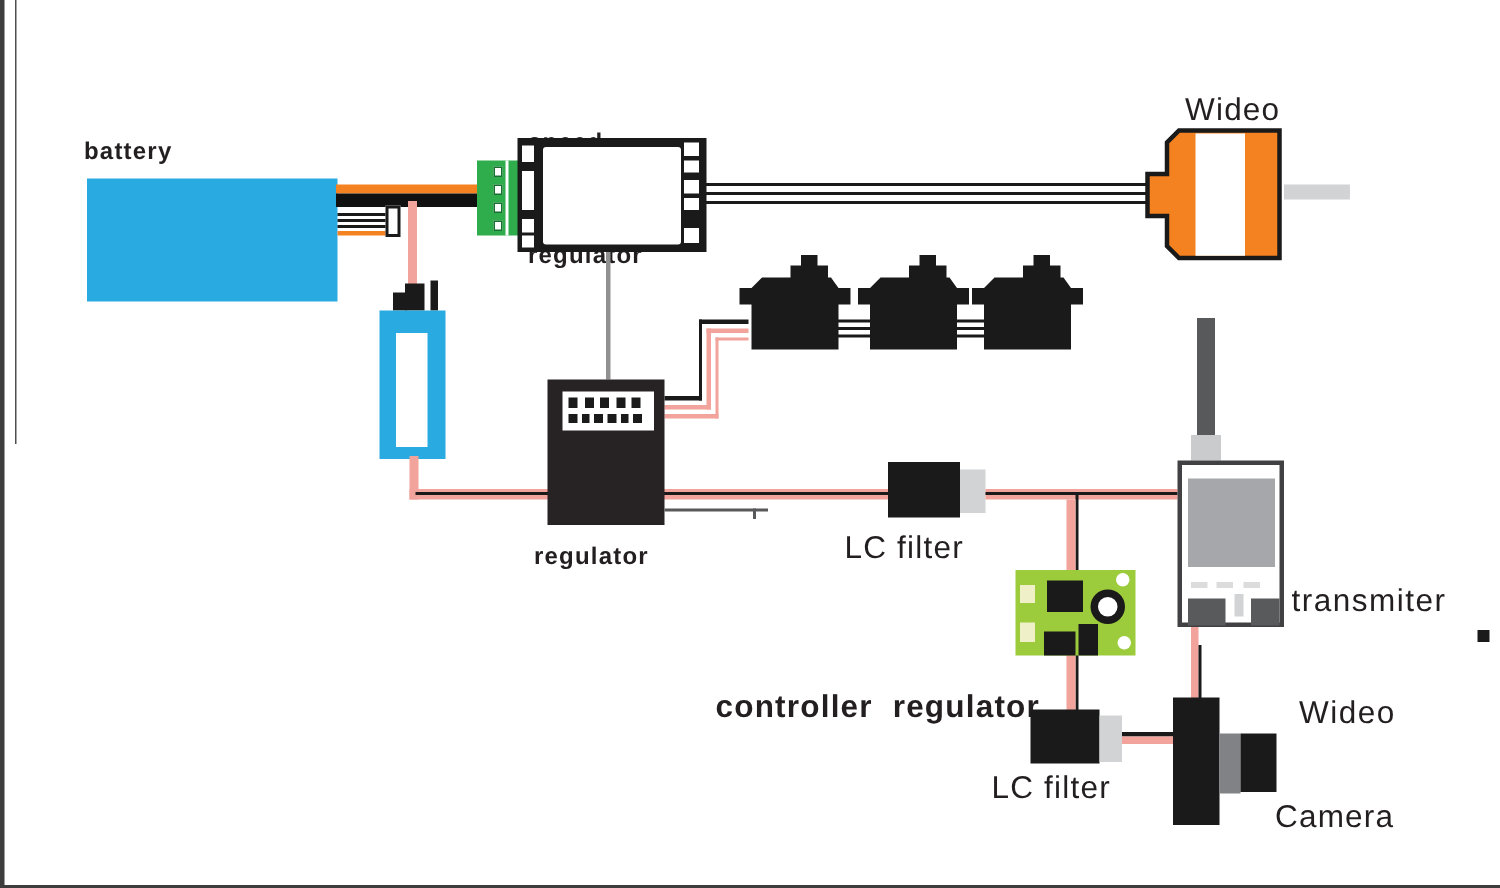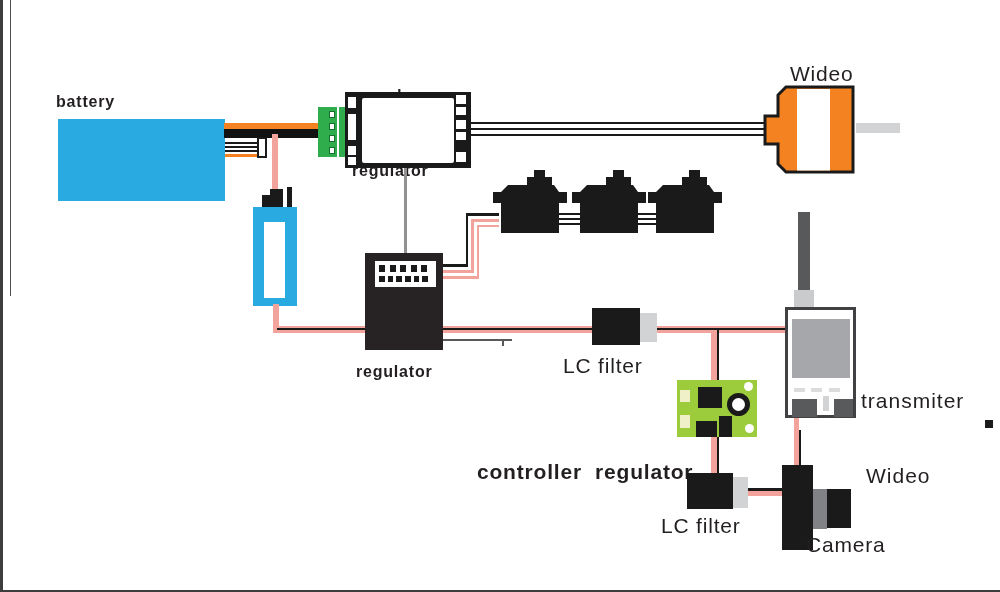--- a/index.html
+++ b/index.html
@@ -177,17 +177,17 @@
   <div class="abs lgray" style="left:733px;top:477px;width:15px;height:31px;"></div>
   <div class="lbl lbl-reg" style="left:661px;top:513px;">LC filter</div>
 
   <div class="abs pink" style="left:793.5px;top:418px;width:5.5px;height:48px;"></div>
   <div class="abs blk" style="left:799px;top:430px;width:2px;height:36px;"></div>
   <div class="abs blk" style="left:748px;top:488px;width:36px;height:2.5px;"></div>
   <div class="abs pink" style="left:748px;top:490.5px;width:36px;height:5px;"></div>
   <div class="abs blk" style="left:782px;top:465px;width:31px;height:85px;"></div>
   <div class="abs" style="left:813px;top:489px;width:14px;height:40px;background:#808285;"></div>
   <div class="abs blk" style="left:827px;top:489px;width:24px;height:39px;"></div>
-  <div class="lbl lbl-reg" style="left:806px;top:532px;">Camera</div>
+  <div class="lbl lbl-reg" style="left:850px;top:532px;">Camera</div>
 
   <div class="abs blk" style="left:985px;top:420px;width:8px;height:8px;"></div>
 
 </div>
 
 </body></html>

